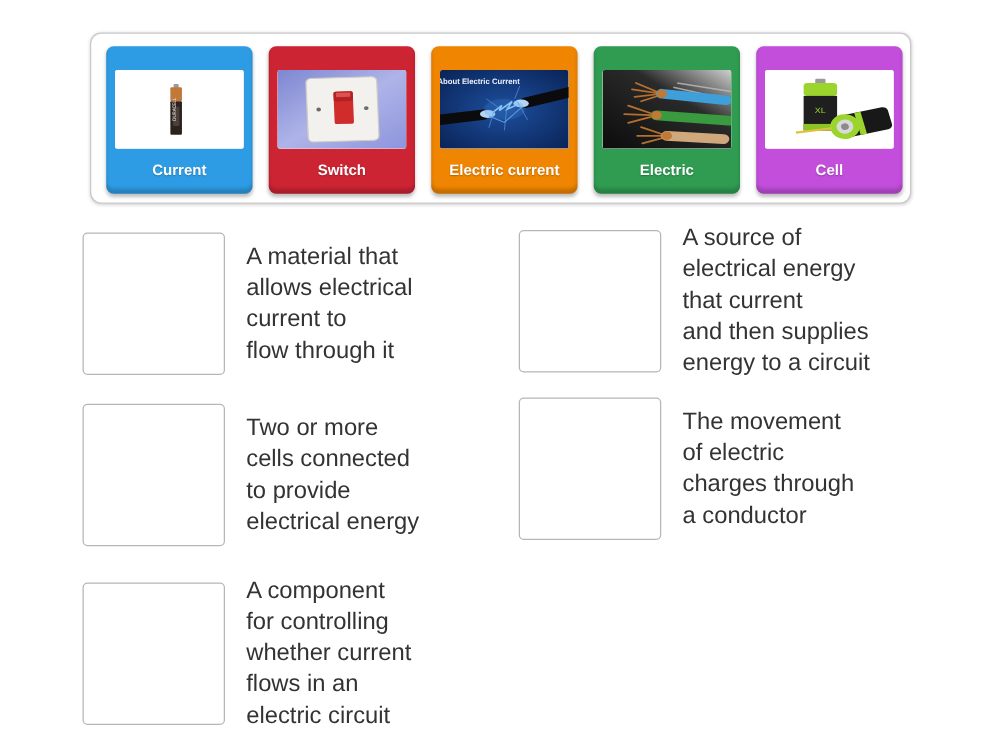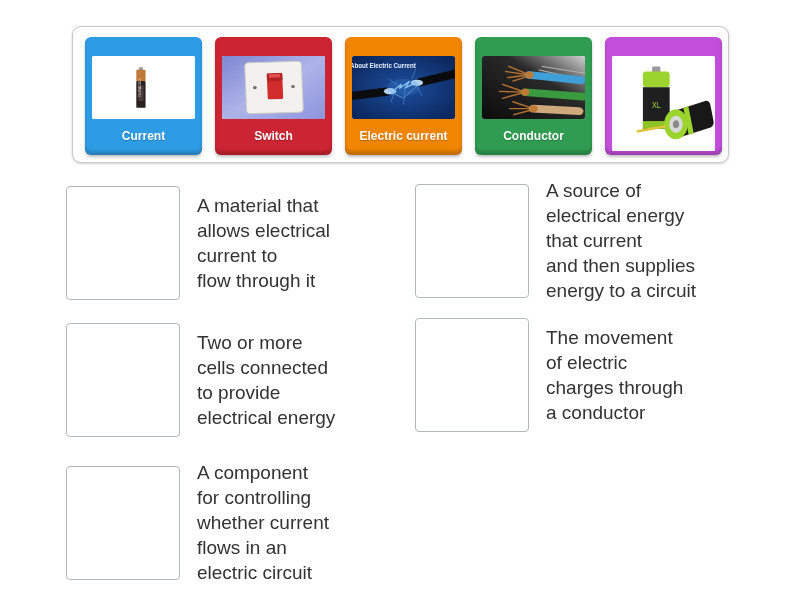--- a/index.html
+++ b/index.html
@@ -133,21 +133,21 @@
           <path d="M96,28 L46,22" stroke="#3f9fd8" stroke-width="9" stroke-linecap="round"></path>
           <path d="M98,47 L42,42" stroke="#3a9a40" stroke-width="9" stroke-linecap="round"></path>
           <path d="M94,64 L50,61" stroke="#cfa97c" stroke-width="9" stroke-linecap="round"></path>
           <g fill="#c07a35">
             <ellipse cx="46" cy="22" rx="4" ry="4"></ellipse>
             <ellipse cx="42" cy="42" rx="4" ry="4"></ellipse>
             <ellipse cx="50" cy="61" rx="4" ry="4"></ellipse>
           </g>
         </svg>
       </div>
-      <div class="card-label">Conductor</div>
+      <div class="card-label">Electric</div>
     </div>
 
     <div class="card" style="left: 532px; background-color: rgb(194, 78, 219);">
       <div class="card-img">
         <svg viewBox="0 0 100 73" preserveAspectRatio="none">
           <rect x="0" y="0" width="100" height="73" fill="#ffffff"></rect>
 
           <rect x="34" y="8" width="8" height="5" rx="1" fill="#9a9a9a" transform="translate(5,0)"></rect>
           <rect x="30" y="12" width="26" height="12" rx="3" fill="#9cd42e"></rect>
           <rect x="30" y="24" width="26" height="32" fill="#1f1f1f"></rect>
@@ -157,20 +157,21 @@
           <g transform="rotate(-14 62 52)">
             <rect x="60" y="42" width="38" height="21" rx="4" fill="#181818"></rect>
             <rect x="72" y="42" width="5" height="21" fill="#9cd42e"></rect>
             <circle cx="62" cy="52.5" r="11.5" fill="#9cd42e"></circle>
             <circle cx="62" cy="52.5" r="6.5" fill="#d9d9d9"></circle>
             <circle cx="62" cy="52.5" r="3" fill="#8a8a8a"></circle>
           </g>
           <path d="M24,58 L52,54" stroke="#e0c23a" stroke-width="2"></path>
         </svg>
       </div>
+      <div class="card-label">Cell</div>
     </div>
   </div>
 
   <div class="match-col col-left">
     <div class="match-row">
       <div class="drop-box"></div>
       <div class="def-text">A material that
 allows electrical
 current to
 flow through it</div>

